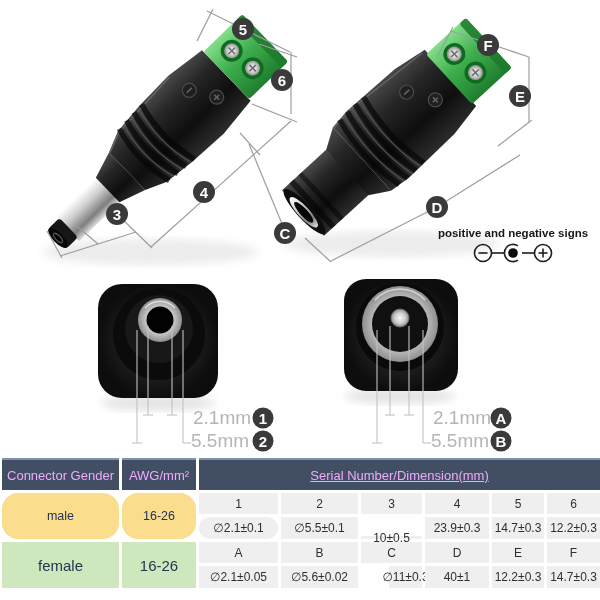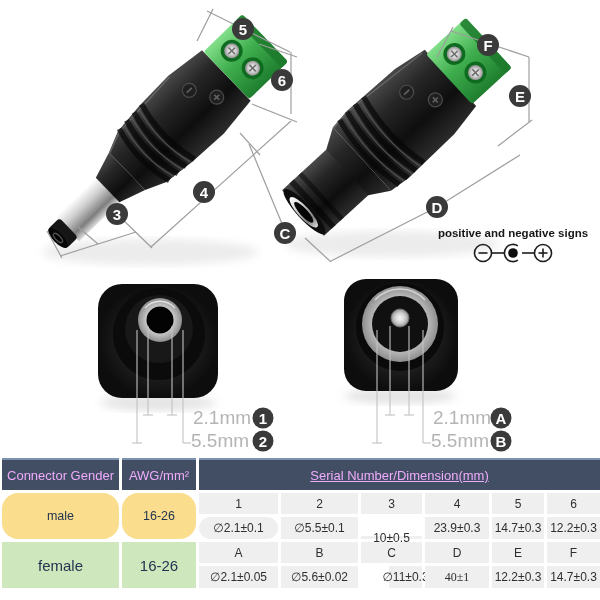--- a/index.html
+++ b/index.html
@@ -305,18 +305,18 @@
   <div class="row-female" style="grid-row:4 / span 2;grid-column:2;">16-26</div>
   <div class="cell" style="grid-row:4;grid-column:3;">A</div>
   <div class="cell" style="grid-row:4;grid-column:4;">B</div>
   <div class="cell" style="grid-row:4;grid-column:5;">C</div>
   <div class="cell" style="grid-row:4;grid-column:6;">D</div>
   <div class="cell" style="grid-row:4;grid-column:7;">E</div>
   <div class="cell" style="grid-row:4;grid-column:8;">F</div>
   <div class="cell" style="grid-row:5;grid-column:3;">∅2.1±0.05</div>
   <div class="cell" style="grid-row:5;grid-column:4;">∅5.6±0.02</div>
   <div class="cell" style="grid-row:5;grid-column:5;margin-left:28px;">∅11±0.3</div>
-  <div class="cell" style="grid-row:5;grid-column:6;font-family:Liberation Serif, serif;">40±1</div>
+  <div class="cell" style="grid-row:5;grid-column:6;">40±1</div>
   <div class="cell" style="grid-row:5;grid-column:7;">12.2±0.3</div>
   <div class="cell" style="grid-row:5;grid-column:8;">14.7±0.3</div>
 </div>
 
 </div>
 
 </body></html>

